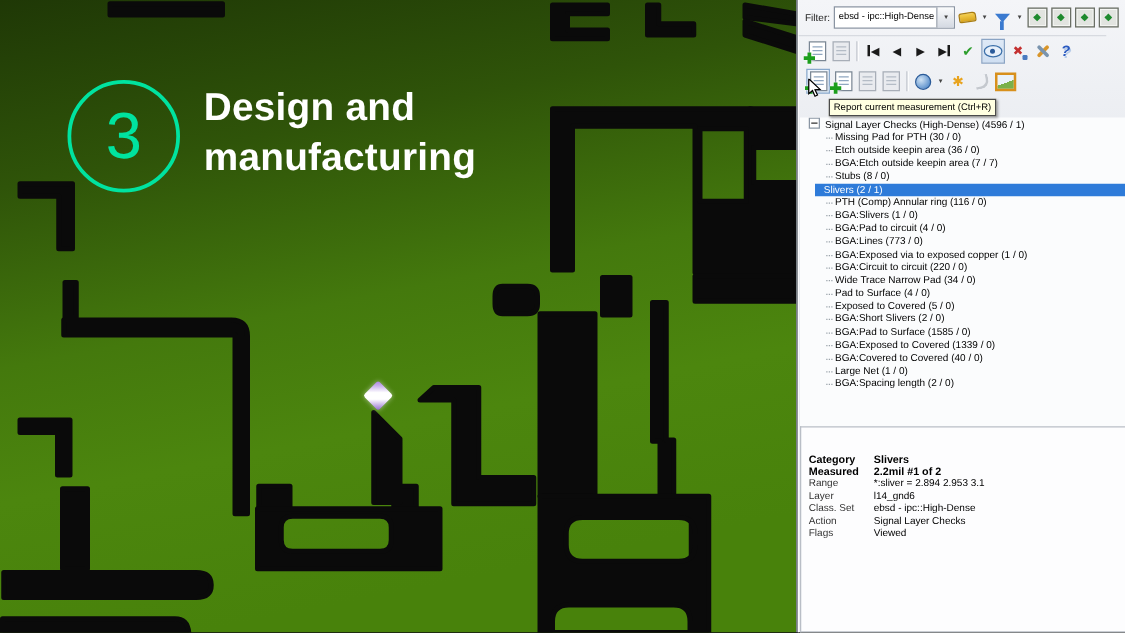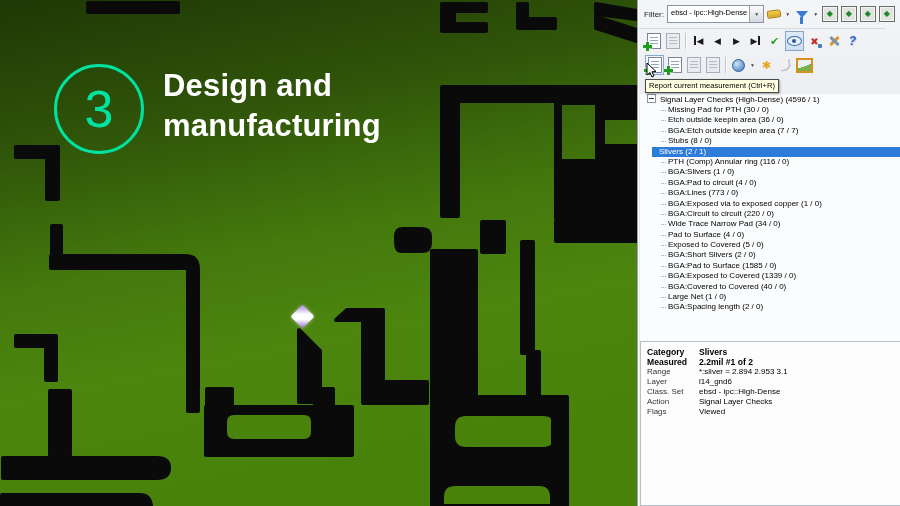--- a/index.html
+++ b/index.html
@@ -78,40 +78,40 @@
   .sung{color:#e8a31e;font-size:11px;}
   .faint{width:9px;height:9px;border-right:2px solid #c4c8ce;border-bottom:2px solid #c4c8ce;
     border-radius:0 0 7px 0;transform:rotate(-12deg);}
   .snap{width:13px;height:11px;border:2px solid #d8901c;background:
     linear-gradient(160deg,#eaf2fa 55%,#7ab04a 55%);}
 
   
   .cursor{position:absolute;left:8px;top:63px;z-index:30;}
 
   
-  .tooltip{position:absolute;left:7px;top:79px;z-index:25;background:#ffffe1;
+  .tooltip{position:absolute;left:25px;top:79px;z-index:25;background:#ffffe1;
     border:1px solid #4a4a4a;padding:1px 3px 2px 3px;font-size:7.6px;color:#000;
     box-shadow:1px 1px 2px rgba(0,0,0,.35);white-space:nowrap;}
 
   
   .tree{position:absolute;left:2px;top:94px;right:0;height:293px;
     background:#fbfcfd;overflow:hidden;}
   .troot{height:11px;line-height:11px;padding-left:7px;white-space:nowrap;color:#000;}
   .expander{display:inline-block;width:7px;height:7px;border:1px solid #8a96a4;background:#fff;
     position:relative;vertical-align:-1px;margin-right:4px;}
   .expander::after{content:"";position:absolute;left:1px;right:1px;top:3px;height:1px;background:#333;}
   .titem{height:10.4px;line-height:10.4px;margin-left:21px;padding-left:7px;white-space:nowrap;
     color:#000;position:relative;}
   .titem::before{content:"";position:absolute;left:0;top:5px;width:5px;border-top:1px dotted #9aa2aa;}
   .titem.selected{background:#2e7bd9;color:#fff;margin-left:12px;}
   .titem.selected::before{border-color:#2e7bd9;}
 
   
   .details{position:absolute;left:2px;top:341px;right:0;bottom:0;background:#fdfdfe;
-    border:1px solid #b9bec6;border-right:none;padding:5px 6px;}
+    border:1px solid #b9bec6;border-right:none;padding:20px 6px;}
   .drow{display:flex;line-height:10px;}
   .drow.gap{margin-top:0;}
   .dlabel{width:52px;flex:none;color:#333;}
   .dvalue{color:#000;}
   .drow.bold .dlabel,.drow.bold .dvalue{font-weight:bold;font-size:8.6px;color:#000;}
 </style>
 </head>
 <body>
 
 <div id="pcb">

